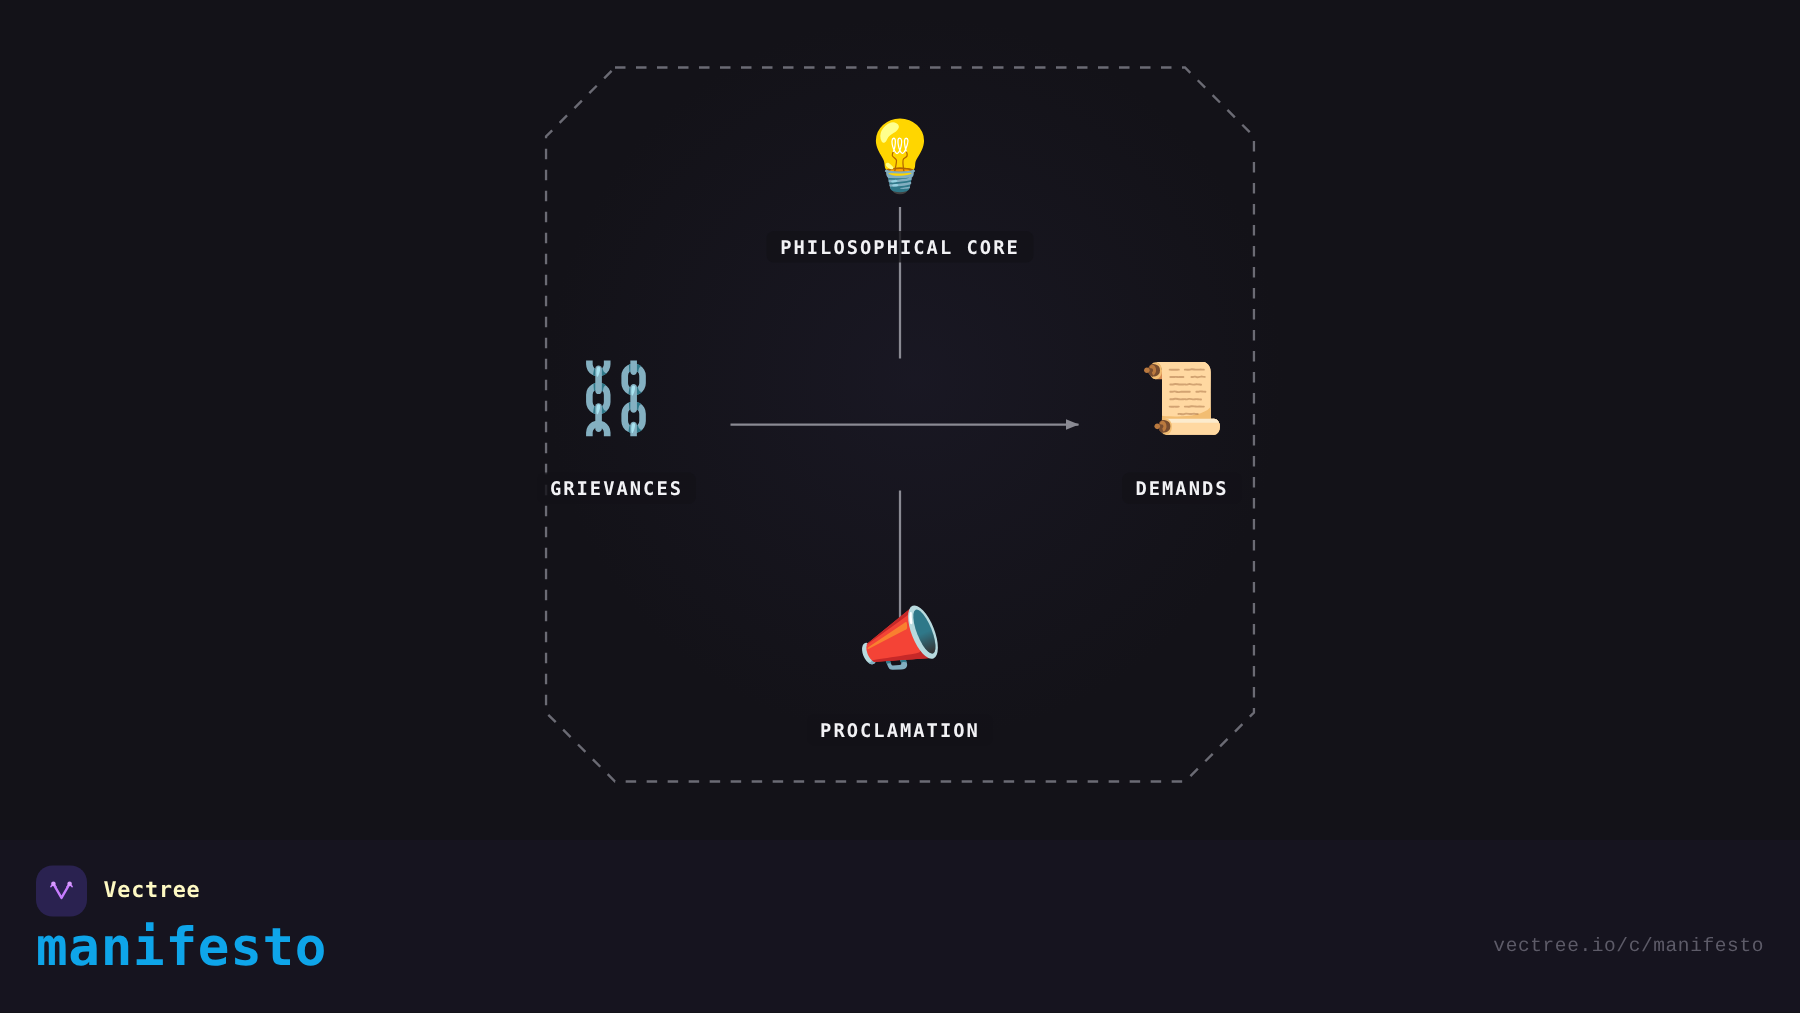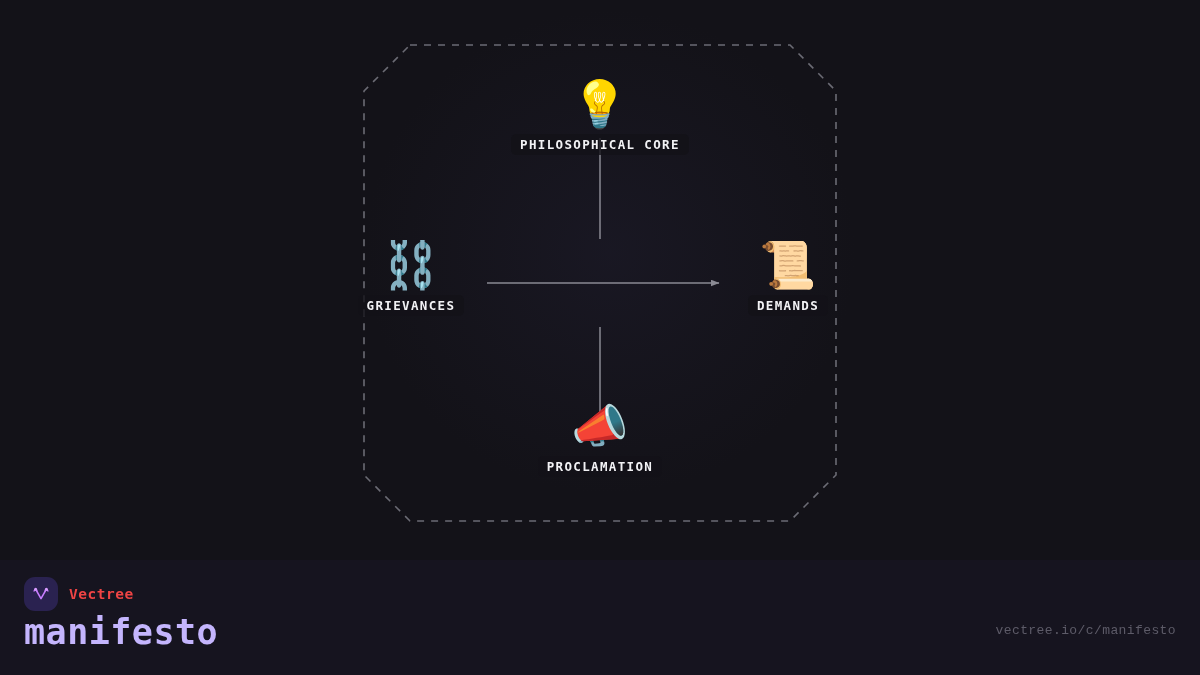--- a/index.html
+++ b/index.html
@@ -71,21 +71,21 @@
     font-size: 46px;
     line-height: 1;
     height: 52px;
     display: flex;
     align-items: center;
     justify-content: center;
     user-select: none;
   }
 
   .node-label {
-    margin-top: 4px;
+    margin-top: 24px;
     font-family: "DejaVu Sans Mono", "Liberation Mono", monospace;
     font-size: 12.5px;
     font-weight: bold;
     letter-spacing: 1.35px;
     color: #f2f2f5;
     white-space: nowrap;
     padding: 3px 9px;
     border-radius: 5px;
     background: rgba(19,18,24,0.80);
   }
@@ -124,32 +124,32 @@
     align-items: center;
     justify-content: center;
     flex: 0 0 auto;
   }
   #brand-logo svg { display: block; }
 
   #brand-name {
     font-family: "DejaVu Sans Mono", "Liberation Mono", monospace;
     font-size: 14.5px;
     font-weight: bold;
-    color: #ef4444;
+    color: #fef9c3;
     letter-spacing: 0.5px;
   }
 
   #page-title {
     position: absolute;
     left: 24px;
     top: 53px;
     font-family: "DejaVu Sans Mono", "Liberation Mono", monospace;
     font-size: 35px;
     font-weight: bold;
-    color: #c4b5fd;
+    color: #0ea5e9;
     letter-spacing: 0.5px;
     line-height: 1.1;
   }
 
   #footer-url {
     position: absolute;
     right: 24px;
     top: 63px;
     font-family: Liberation Mono, monospace;
     font-size: 13px;

